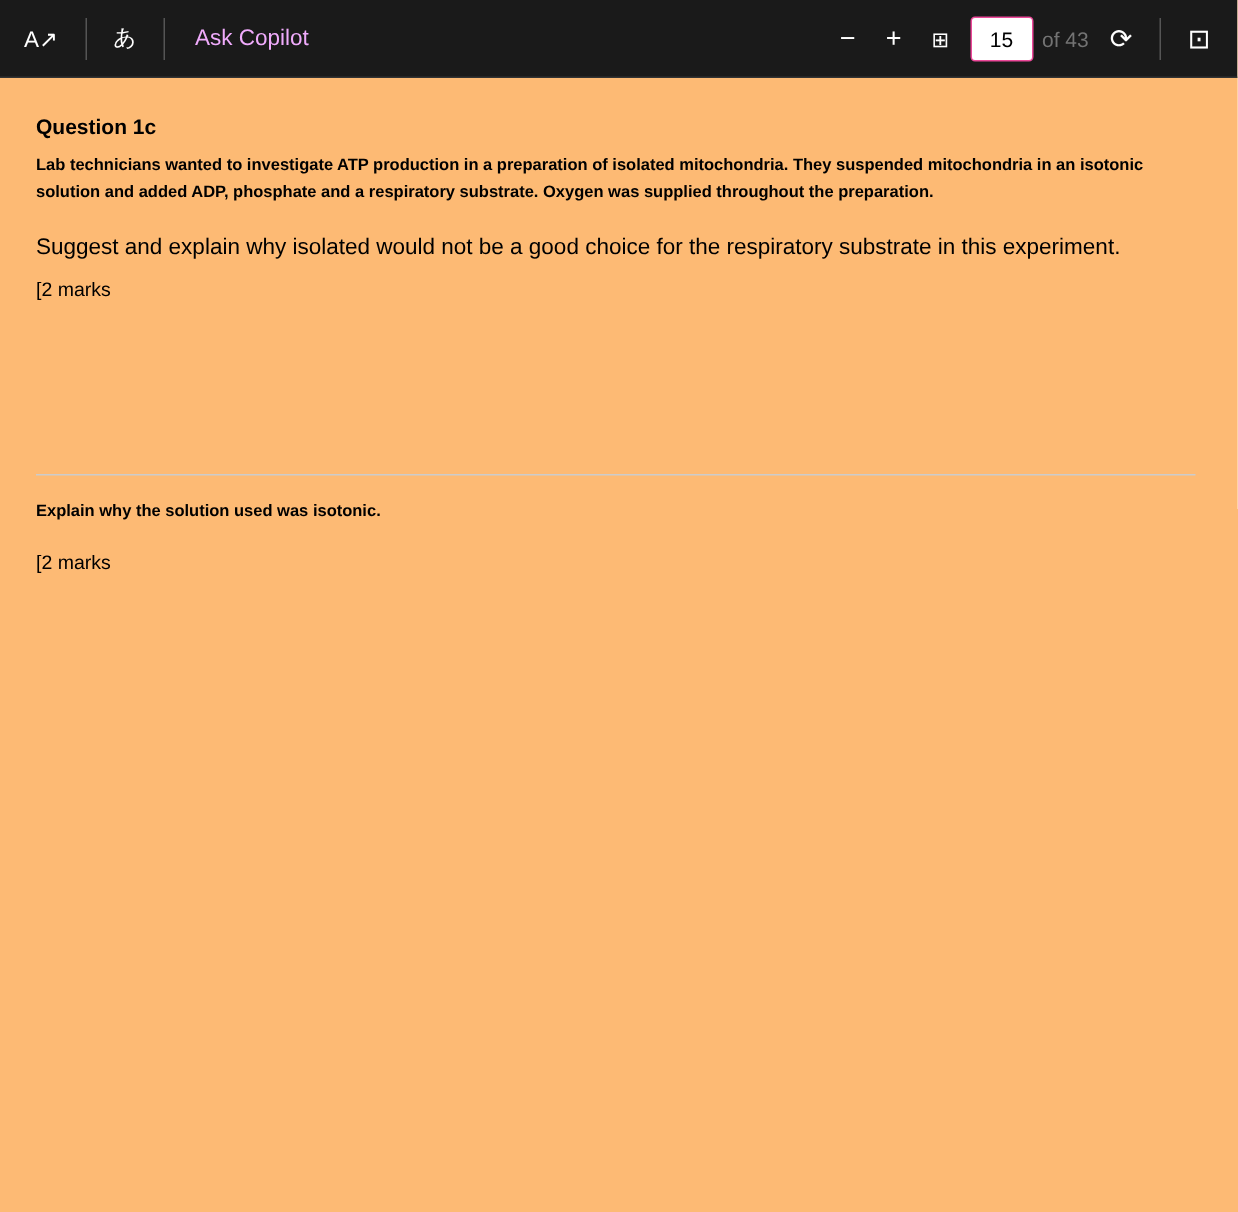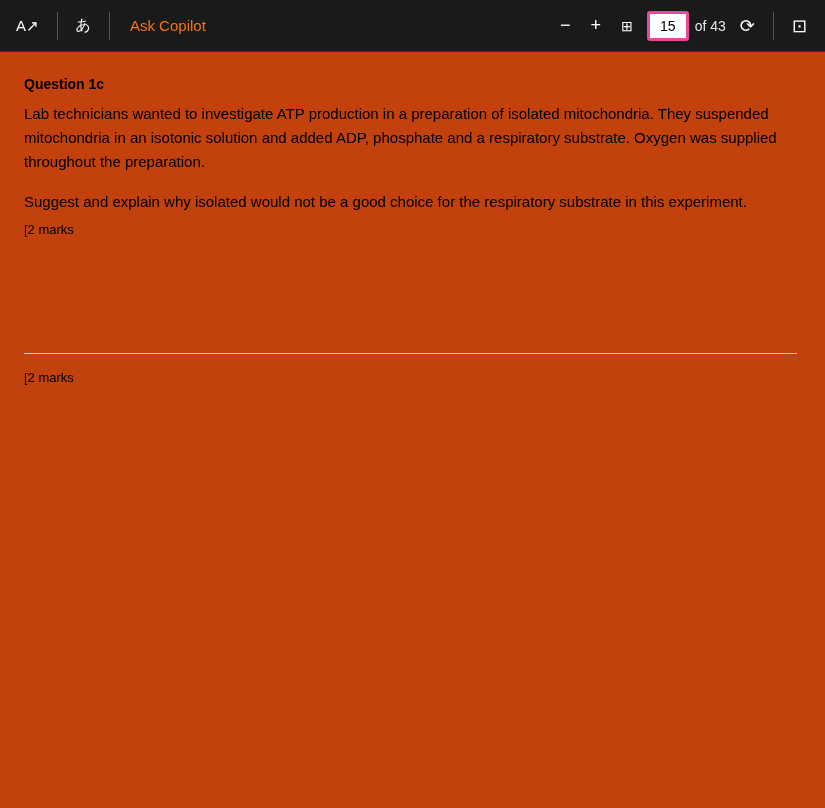--- a/index.html
+++ b/index.html
@@ -28,21 +28,21 @@
     }
 
     .toolbar-divider {
       width: 1px;
       height: 28px;
       background: #555;
       margin: 0 4px;
     }
 
     .toolbar-btn {
-      color: #f97316;
+      color: #f0abfc;
       font-size: 15px;
       cursor: pointer;
       padding: 4px 6px;
       background: none;
       border: none;
       white-space: nowrap;
     }
 
     .toolbar-spacer {
       flex: 1;
@@ -58,63 +58,64 @@
       display: flex;
       align-items: center;
       gap: 6px;
     }
 
     .page-input {
       width: 42px;
       height: 30px;
       text-align: center;
       background: #ffffff;
-      border: 3px solid #ec4899;
+      border: 1px solid #ec4899;
       border-radius: 3px;
       font-size: 14px;
       color: #000;
     }
 
     .page-of {
-      color: #e5e5e5;
+      color: #737373;
       font-size: 14px;
     }
 
     .ctrl-btn {
       background: none;
       border: none;
       color: #ffffff;
       font-size: 18px;
       cursor: pointer;
       padding: 4px 6px;
       display: flex;
       align-items: center;
       justify-content: center;
     }
 
     
     .content {
       padding: 24px 28px 24px 24px;
-      background: #c2410c;
+      background: #fdba74;
       height: calc(808px - 52px);
       overflow-y: auto;
     }
 
     .question-label {
       font-size: 14px;
       font-weight: bold;
       color: #000000;
       margin-bottom: 10px;
     }
 
     .question-text {
-      font-size: 15px;
+      font-size: 11px;
       color: #000000;
       line-height: 1.6;
       margin-bottom: 16px;
+      font-weight: bold;
     }
 
     .question-prompt {
       font-size: 15px;
       color: #000000;
       line-height: 1.6;
       margin-bottom: 8px;
     }
 
     .marks-label {
@@ -198,17 +199,18 @@
     <div class="question-label">Question 1c</div>
     <p class="question-text">Lab technicians wanted to investigate ATP production in a preparation of isolated mitochondria. They suspended mitochondria in an isotonic solution and added ADP, phosphate and a respiratory substrate. Oxygen was supplied throughout the preparation.</p>
     <p class="question-prompt">Suggest and explain why isolated would not be a good choice for the respiratory substrate in this experiment.</p>
     <div class="marks-label">[2 marks</div>
     <div class="answer-space"></div>
   </div>
 
   <hr class="section-divider">
 
   <div class="question-block">
+    <p class="question-text">Explain why the solution used was isotonic.</p>
     <div class="marks-label">[2 marks</div>
     <div class="answer-space"></div>
   </div>
 
 </div>
 
 </body></html>

